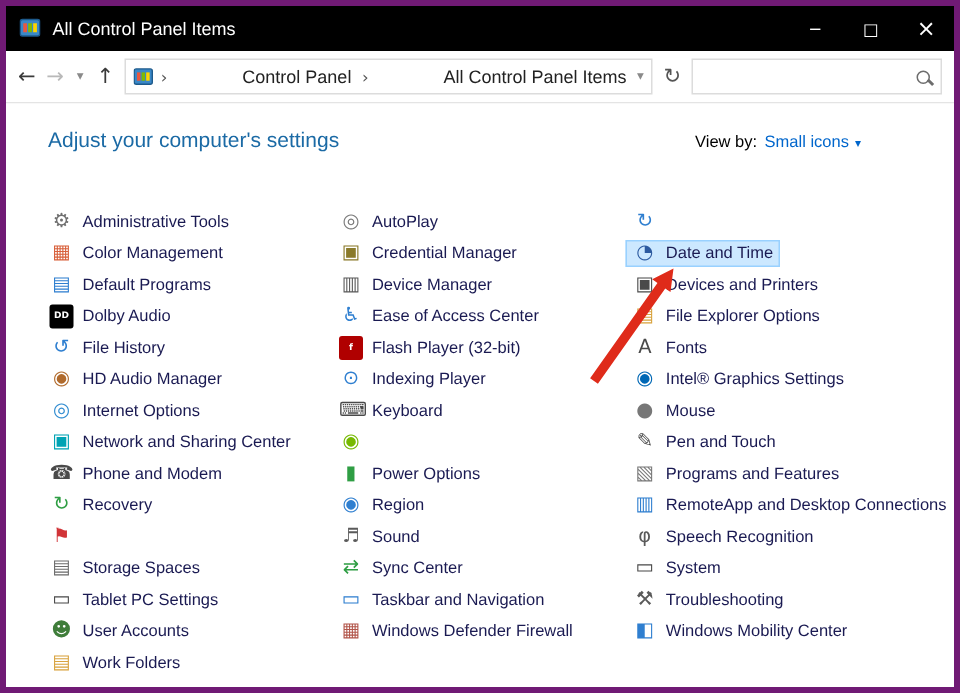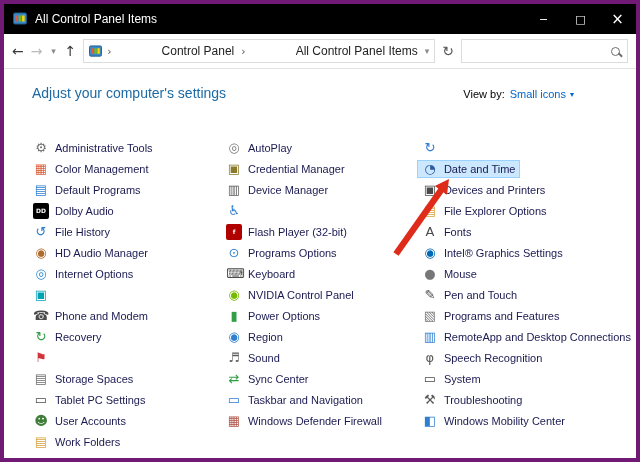--- a/index.html
+++ b/index.html
@@ -142,20 +142,21 @@
           <div class="item">
             <span class="icon" style="color: rgb(176, 106, 44);">◉</span>
             <span class="label">HD Audio Manager</span>
           </div>
           <div class="item">
             <span class="icon" style="color: rgb(46, 139, 208);">◎</span>
             <span class="label">Internet Options</span>
           </div>
           <div class="item">
             <span class="icon" style="color: rgb(0, 163, 180);">▣</span>
+            <span class="label">Network and Sharing Center</span>
           </div>
           <div class="item">
             <span class="icon" style="color: rgb(74, 74, 74);">☎</span>
             <span class="label">Phone and Modem</span>
           </div>
           <div class="item">
             <span class="icon" style="color: rgb(47, 158, 68);">↻</span>
             <span class="label">Recovery</span>
           </div>
           <div class="item">
@@ -186,36 +187,36 @@
           <div class="item">
             <span class="icon" style="color: rgb(138, 122, 42);">▣</span>
             <span class="label">Credential Manager</span>
           </div>
           <div class="item">
             <span class="icon" style="color: rgb(90, 90, 90);">▥</span>
             <span class="label">Device Manager</span>
           </div>
           <div class="item">
             <span class="icon" style="color: rgb(47, 127, 208);">♿</span>
+            <span class="label">Ease of Access Center</span>
           </div>
           <div class="item">
             <span class="icon boxed" style="color: rgb(255, 255, 255); background: rgb(176, 0, 0);">f</span>
             <span class="label">Flash Player (32-bit)</span>
           </div>
           <div class="item">
             <span class="icon" style="color: rgb(47, 127, 208);">⊙</span>
-            <span class="label">Programs Options</span>
+            <span class="label">Indexing Player</span>
           </div>
           <div class="item">
             <span class="icon" style="color: rgb(74, 74, 74);">⌨</span>
             <span class="label">Keyboard</span>
           </div>
           <div class="item">
             <span class="icon" style="color: rgb(118, 185, 0);">◉</span>
-            <span class="label">NVIDIA Control Panel</span>
           </div>
           <div class="item">
             <span class="icon" style="color: rgb(47, 158, 68);">▮</span>
             <span class="label">Power Options</span>
           </div>
           <div class="item">
             <span class="icon" style="color: rgb(47, 127, 208);">◉</span>
             <span class="label">Region</span>
           </div>
           <div class="item">

